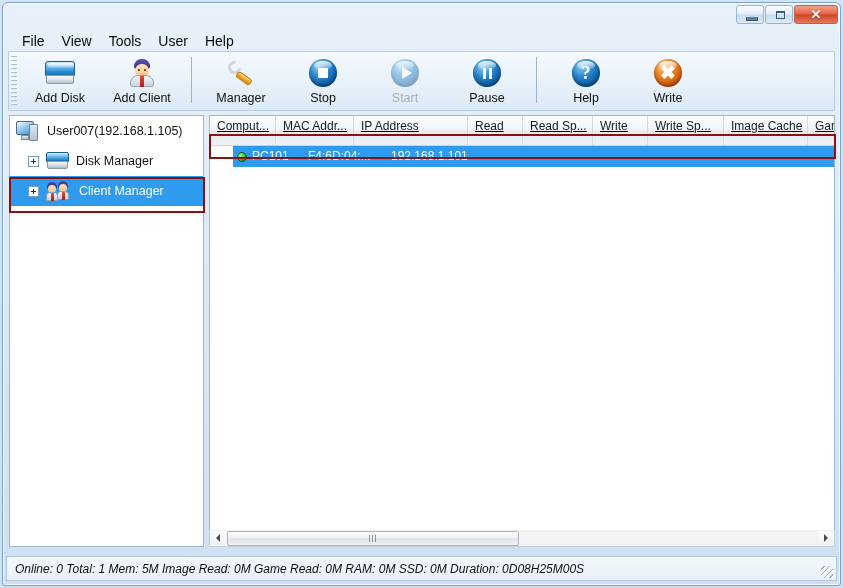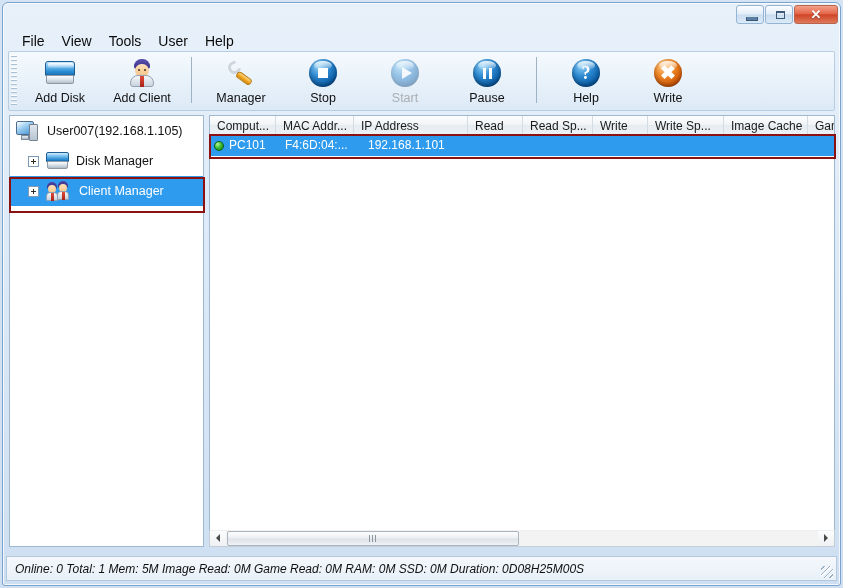--- a/index.html
+++ b/index.html
@@ -488,39 +488,40 @@
   .list-panel {
     position: absolute;
     left: 209px; top: 115px;
     width: 626px; height: 432px;
     box-sizing: border-box;
     background: #ffffff;
     border: 1px solid #9db8d0;
     overflow: hidden;
   }
   .list-header {
-    height: 19px;
+    height: 30px;
     display: flex;
     background: linear-gradient(180deg, #fdfefe 0%, #f1f4f7 48%, #e6ebf0 52%, #eef2f6 100%);
     border-bottom: 1px solid #c9d3dc;
     box-sizing: border-box;
+    text-decoration: underline;
   }
   .col-h {
     font-size: 12px;
     color: #1a1a1a;
     line-height: 20px;
     padding-left: 7px;
     border-right: 1px solid #d3dbe3;
     box-sizing: border-box;
     overflow: hidden;
     white-space: nowrap;
     flex: none;
     cursor: default;
   }
-  .list-rows { position: relative; }
+  .list-rows { position: relative; margin-left: 23px; }
   .list-row {
     height: 21px;
     display: flex;
     align-items: center;
     background: #2f9bef;
     cursor: default;
   }
   .cell {
     font-size: 12px;
     color: #ffffff;

